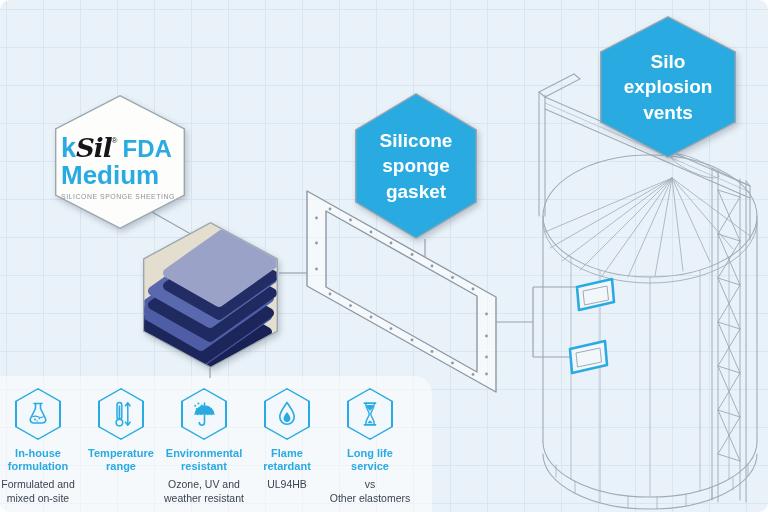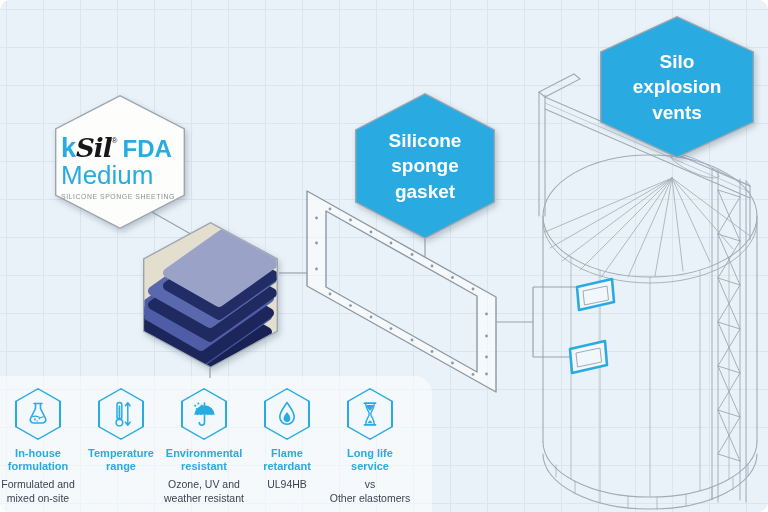--- a/index.html
+++ b/index.html
@@ -28,21 +28,21 @@
     position:absolute;inset:0;display:flex;align-items:center;justify-content:center;
     text-align:center;color:#fff;font-weight:bold;font-size:19px;line-height:1.32;z-index:3;
   }
   
   #badge-content{position:absolute;inset:0;z-index:3;padding:40px 0 0 6px;}
   .brand-line{white-space:nowrap;line-height:1;}
   .brand-k{color:#29abe2;font-weight:bold;font-size:27px;}
   .brand-sil{color:#16161a;font-family:"DejaVu Serif",serif;font-style:italic;font-weight:bold;font-size:26px;letter-spacing:-1px;}
   .brand-reg{color:#16161a;font-size:8px;vertical-align:14px;}
   .brand-fda{color:#29abe2;font-weight:bold;font-size:24px;margin-left:5px;}
-  .brand-medium{color:#29abe2;font-weight:normal;font-size:26px;line-height:1.05;}
+  .brand-medium{color:#29abe2;font-weight:bold;font-size:26px;line-height:1.05;}
   .brand-tagline{color:#8c9398;font-size:6.9px;letter-spacing:.55px;margin-top:4px;}
   
   #features-panel{position:absolute;left:0;top:376px;width:432px;height:136px;
     background:rgba(255,255,255,.55);border-top-right-radius:18px;}
   .feature{position:absolute;top:388px;width:92px;text-align:center;z-index:3;}
   .fhexa{position:relative;width:46px;height:52px;margin:0 auto;}
   .fhex-b{position:absolute;inset:0;clip-path:polygon(50% 0%,100% 25%,100% 75%,50% 100%,0% 75%,0% 25%);background:#29abe2;}
   .fhex-i{position:absolute;inset:1.6px;clip-path:polygon(50% 0%,100% 25%,100% 75%,50% 100%,0% 75%,0% 25%);background:#f3f8fc;}
   .ficon{position:absolute;left:8px;top:11px;}
   .ftitle{margin-top:7px;color:#29abe2;font-weight:bold;font-size:11px;line-height:1.18;}
@@ -161,29 +161,29 @@
     </div>
     <div id="badge-content">
       <div class="brand-line">
         <span class="brand-k">k</span><span class="brand-sil">Sil</span><span class="brand-reg">®</span><span class="brand-fda">FDA</span>
       </div>
       <div class="brand-medium">Medium</div>
       <div class="brand-tagline">SILICONE SPONGE SHEETING</div>
     </div>
   </div>
 
-  <div class="hexwrap cyanhex" style="left:355px;top:93px;width:140px;height:146px;z-index:3;">
+  <div class="hexwrap cyanhex" style="left:355px;top:93px;width:122px;height:146px;z-index:3;">
     <div class="hex hex-border" style="position:absolute;inset:0;"></div>
     <div class="hex hex-fill"></div>
     <div class="callout-label pre">Silicone
 sponge
 gasket</div>
   </div>
 
-  <div class="hexwrap cyanhex" style="left:600px;top:16px;width:154px;height:142px;z-index:3;">
+  <div class="hexwrap cyanhex" style="left:600px;top:16px;width:136px;height:142px;z-index:3;">
     <div class="hex hex-border" style="position:absolute;inset:0;"></div>
     <div class="hex hex-fill"></div>
     <div class="callout-label pre">Silo
 explosion
 vents</div>
   </div>
 
   <div class="hexwrap beigehex" style="left:143px;top:222px;width:135px;height:146px;z-index:3;">
     <div class="hex hex-border" style="position:absolute;inset:0;"></div>
     <div class="hex hex-fill" style="overflow:hidden;">

